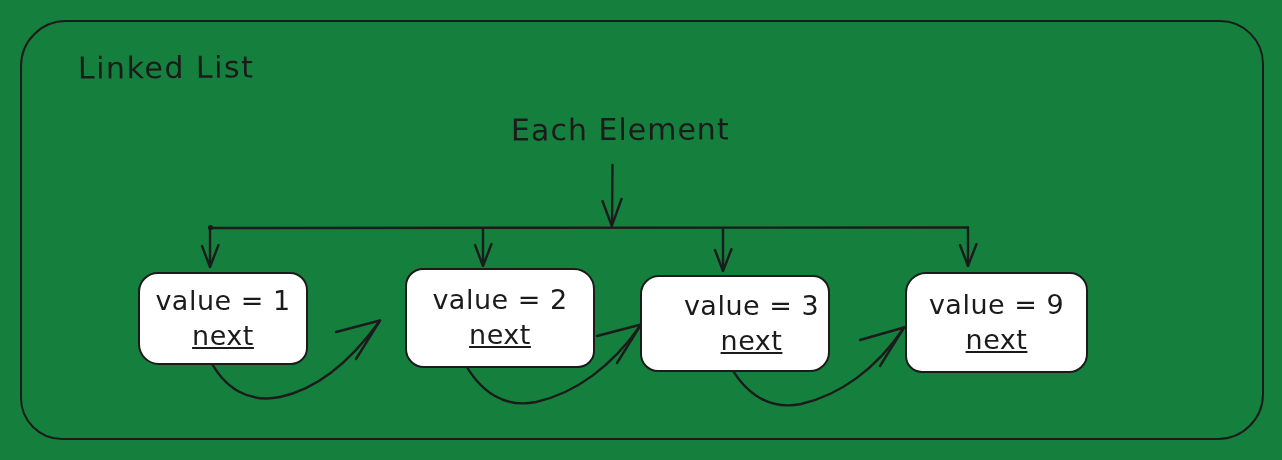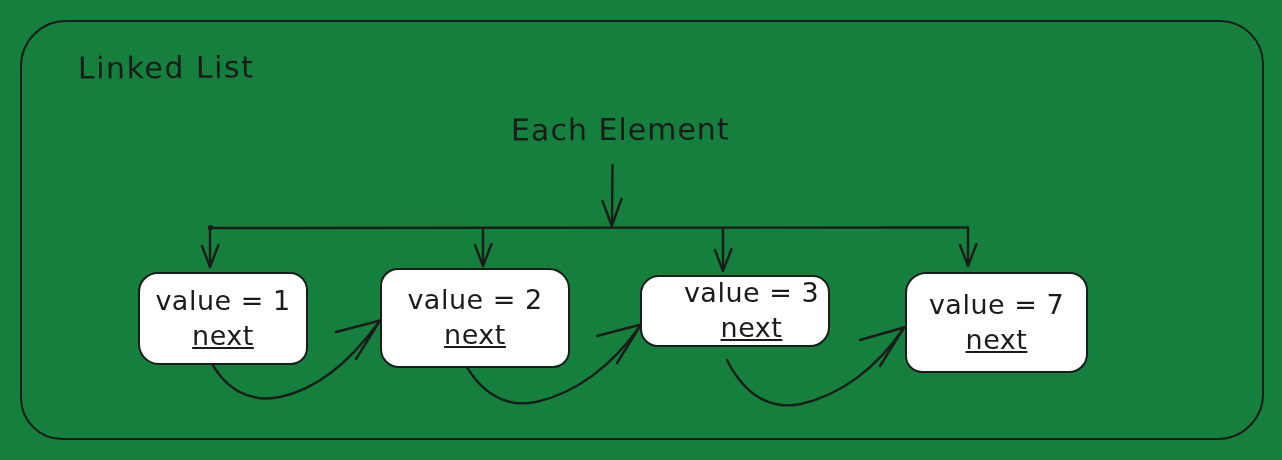--- a/index.html
+++ b/index.html
@@ -52,22 +52,22 @@
     align-items: center;
     justify-content: center;
     font-size: 27px;
     line-height: 1.28;
     letter-spacing: 0.5px;
     text-align: center;
   }
   .node-box .value-line { white-space: nowrap; }
   .node-box .next-line  { white-space: nowrap; text-decoration: underline; }
   .node-1 { left: 138px; top: 272px; width: 170px; height: 93px;  border-radius: 20px 18px 17px 21px; }
-  .node-2 { left: 380px; top: 268px; width: 190px; height: 100px; border-radius: 18px 21px 17px 19px; }
-  .node-3 { left: 640px; top: 275px; width: 190px; height: 72px;  border-radius: 19px 17px 20px 18px; padding-left: 33px; }
+  .node-2 { left: 405px; top: 268px; width: 190px; height: 100px; border-radius: 18px 21px 17px 19px; }
+  .node-3 { left: 640px; top: 275px; width: 190px; height: 97px;  border-radius: 19px 17px 20px 18px; padding-left: 33px; }
   .node-4 { left: 905px; top: 272px; width: 183px; height: 101px; border-radius: 21px 18px 19px 17px; }
 </style>
 </head>
 <body>
 
 <div class="canvas">
 
   <div class="frame"></div>
 
   <div class="diagram-title">Linked List</div>
@@ -124,17 +124,17 @@
   </div>
   <div class="node-box node-2">
     <span class="value-line">value = 2</span>
     <span class="next-line">next</span>
   </div>
   <div class="node-box node-3">
     <span class="value-line">value = 3</span>
     <span class="next-line">next</span>
   </div>
   <div class="node-box node-4">
-    <span class="value-line">value = 7</span>
+    <span class="value-line">value = 9</span>
     <span class="next-line">next</span>
   </div>
 
 </div>
 
 </body></html>

